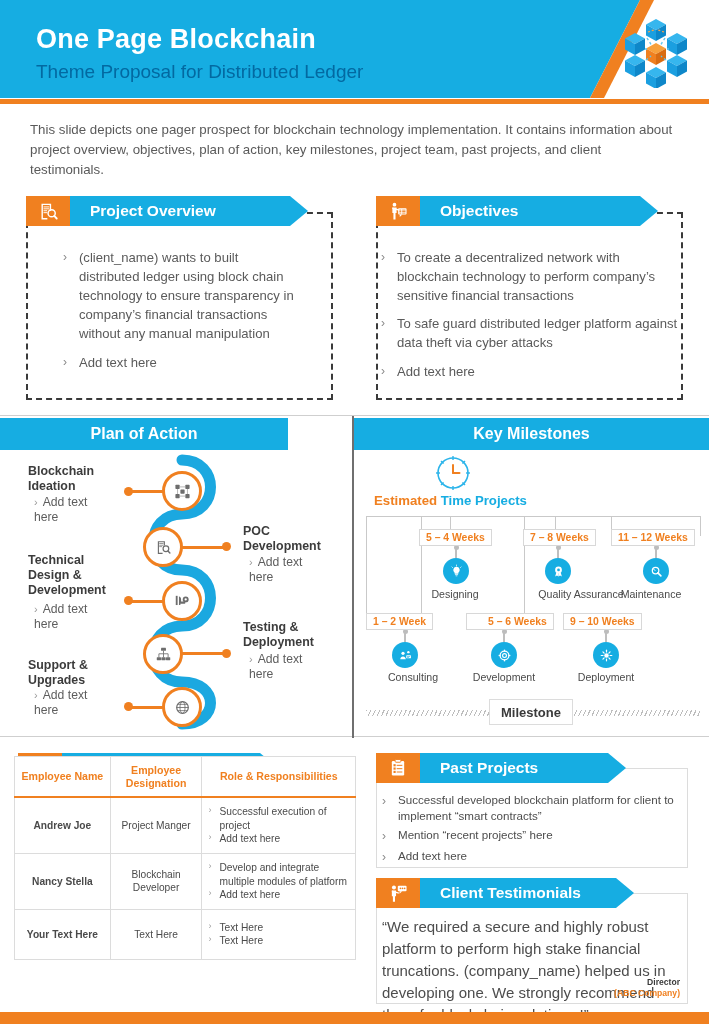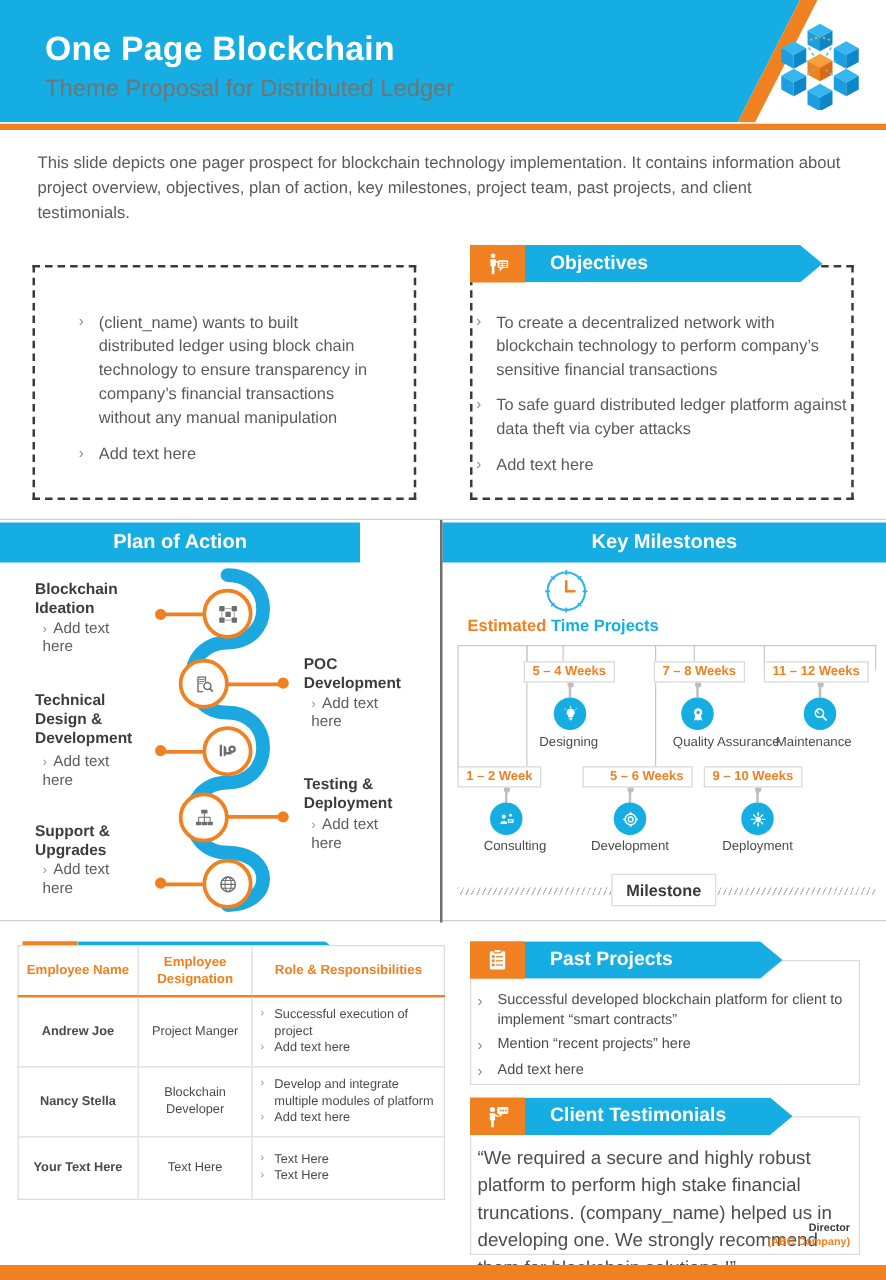--- a/index.html
+++ b/index.html
@@ -18,21 +18,21 @@
   .hdr-blue {
     position:absolute; left:0; top:0; width:640px; height:98px; background:#16ade2;
     clip-path: polygon(0 0, 640px 0, 590px 98px, 0 98px);
   }
   .hdr-orange {
     position:absolute; left:0; top:0; width:680px; height:98px; background:#f08020;
     clip-path: polygon(640px 0, 654px 0, 604px 98px, 590px 98px);
   }
   .hdr-underline { position:absolute; left:0; top:99px; width:709px; height:5px; background:#f08020; }
   .hdr-title { position:absolute; left:36px; top:25px; font-size:27px; font-weight:bold; color:#ffffff; letter-spacing:.2px; line-height:1.1; }
-  .hdr-sub { position:absolute; left:36px; top:62px; font-size:19px; color:#737373; font-weight:400; line-height:1.1; }
+  .hdr-sub { position:absolute; left:36px; top:62px; font-size:19px; color:#0369a1; font-weight:400; line-height:1.1; }
   .hdr-logo { position:absolute; left:620px; top:16px; width:72px; height:72px; }
 
   
   .intro { position:absolute; left:30px; top:120px; width:645px; font-size:13.3px; line-height:1.52; color:#5a5a5a; }
 
   
   .ribbon { position:absolute; height:30px; }
   .ribbon .icon-box { position:absolute; left:0; top:0; width:44px; height:30px; background:#f08020; display:flex; align-items:center; justify-content:center; }
   .ribbon .title-box {
     position:absolute; left:44px; top:0; height:30px; background:#16ade2; color:#fff;
@@ -172,20 +172,34 @@
           <line x1="44" y1="16" x2="38" y2="14"></line>
         </g>
       </svg>
     </div>
     <div class="hdr-underline"></div>
   </div>
 
   <div class="intro">This slide depicts one pager prospect for blockchain technology implementation.  It contains information about project overview, objectives, plan of action, key milestones, project team, past projects, and client testimonials.</div>
 
   <div class="dashbox" style="left:26px; top:212px; width:307px; height:188px;"></div>
+  <div class="ribbon" style="left:26px; top:196px; width:282px;">
+    <div class="icon-box">
+      <svg viewBox="0 0 24 24" width="21" height="21">
+        <path d="M4 3h11l0 8.5 -1.6 0 0 -6.9 -7.8 0 0 14.8 5.1 0 0 1.6 -6.7 0z" fill="#fff"></path>
+        <rect x="6.3" y="6.2" width="6.4" height="1.1" fill="#fff"></rect>
+        <rect x="6.3" y="8.4" width="6.4" height="1.1" fill="#fff"></rect>
+        <rect x="6.3" y="10.6" width="4.1" height="1.1" fill="#fff"></rect>
+        <rect x="6.3" y="12.8" width="4.1" height="1.1" fill="#fff"></rect>
+        <circle cx="15.6" cy="14" r="4.1" fill="none" stroke="#fff" stroke-width="1.7"></circle>
+        <line x1="18.6" y1="17.1" x2="21.4" y2="20" stroke="#fff" stroke-width="2.1" stroke-linecap="round"></line>
+      </svg>
+    </div>
+    <div class="title-box notch" style="width:238px;">Project Overview</div>
+  </div>
   <div class="bullets" style="left:63px; top:248px; width:235px;">
     <div class="bullet">
       <span class="chev">›</span>
       <span class="btxt">(client_name) wants to built distributed ledger using block chain technology to ensure transparency in company’s financial transactions without any manual manipulation</span>
     </div>
     <div class="bullet">
       <span class="chev">›</span>
       <span class="btxt">Add text here</span>
     </div>
   </div>
@@ -403,21 +417,21 @@
       <circle cx="8" cy="8.5" r="2.6" fill="#fff"></circle>
       <path d="M3.6 18c0-2.6 2-4.4 4.4-4.4s4.4 1.8 4.4 4.4z" fill="#fff"></path>
       <circle cx="16.6" cy="6.6" r="1.9" fill="#fff"></circle>
       <rect x="13.2" y="11.5" width="7.5" height="5" rx="1" fill="#fff"></rect>
       <g fill="#16ade2">
           <rect x="14.4" y="12.8" width="5" height=".9"></rect>
           <rect x="14.4" y="14.4" width="3.4" height=".9"></rect>
         </g>
     </svg>
   </div>
-  <div class="ms-cap" style="left:357px; top:671px; width:80px;text-align:right;">Consulting</div>
+  <div class="ms-cap" style="left:373px; top:671px; width:80px;">Consulting</div>
 
   <div class="ms-chip" style="left:466px; top:613px;padding-left:21px;">5 – 6 Weeks</div>
   <div class="ms-stem" style="left:503px; top:630px; height:12px;"></div>
   <div class="ms-stemdot" style="left:502px; top:629px;"></div>
   <div class="ms-icon" style="left:491px; top:642px;">
     <svg viewBox="0 0 24 24" width="15" height="15">
       <circle cx="12" cy="12" r="7" fill="none" stroke="#fff" stroke-width="2"></circle>
       <circle cx="12" cy="12" r="3.1" fill="none" stroke="#fff" stroke-width="1.8"></circle>
       <g fill="#fff">
           <rect x="11" y="2.6" width="2" height="3"></rect>

